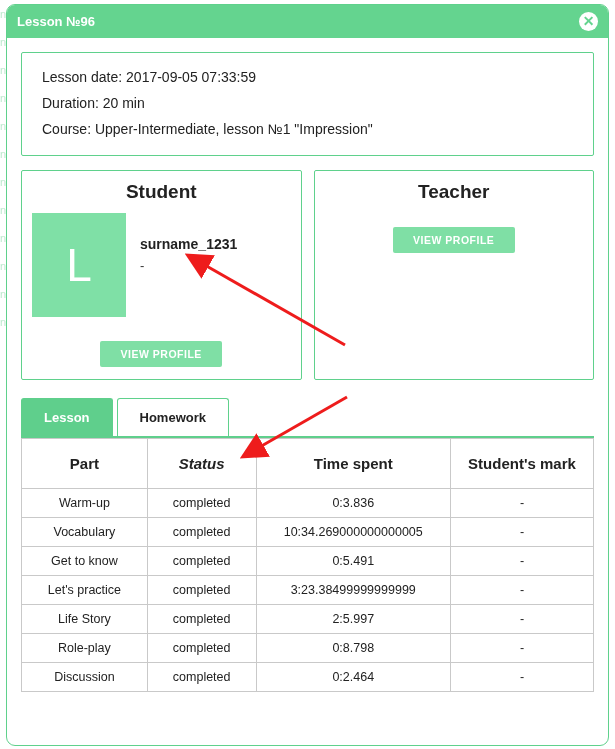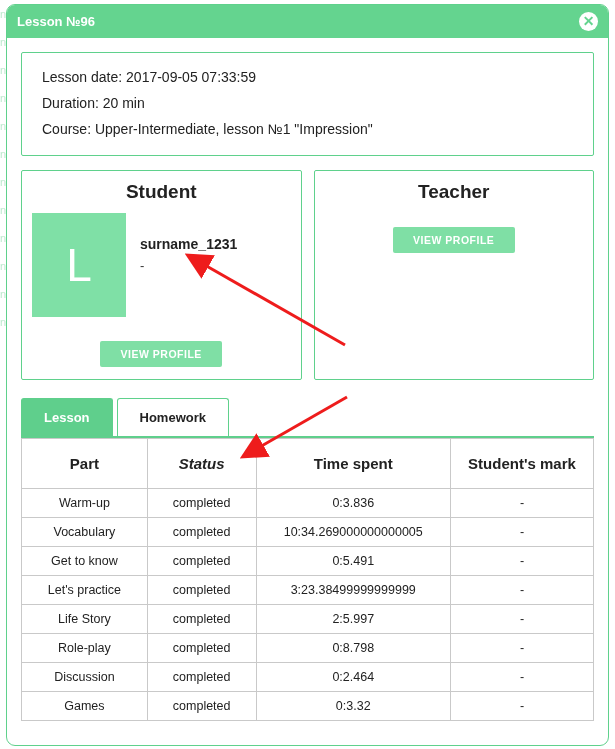--- a/index.html
+++ b/index.html
@@ -332,26 +332,20 @@
             <td>completed</td>
             <td>0:8.798</td>
             <td>-</td>
           </tr>
           <tr>
             <td>Discussion</td>
             <td>completed</td>
             <td>0:2.464</td>
             <td>-</td>
           </tr>
-          <tr>
-            <td>Games</td>
-            <td>completed</td>
-            <td>0:3.32</td>
-            <td>-</td>
-          </tr>
         </tbody>
       </table>
 
     </div>
   </div>
 
   <svg class="arrow-svg" viewBox="0 0 615 749">
     <defs>
       <marker id="ah" markerWidth="9" markerHeight="9" refX="2" refY="4.5" orient="auto">
         <path d="M0,0 L9,4.5 L0,9 z" fill="#ee1c1c"></path>

